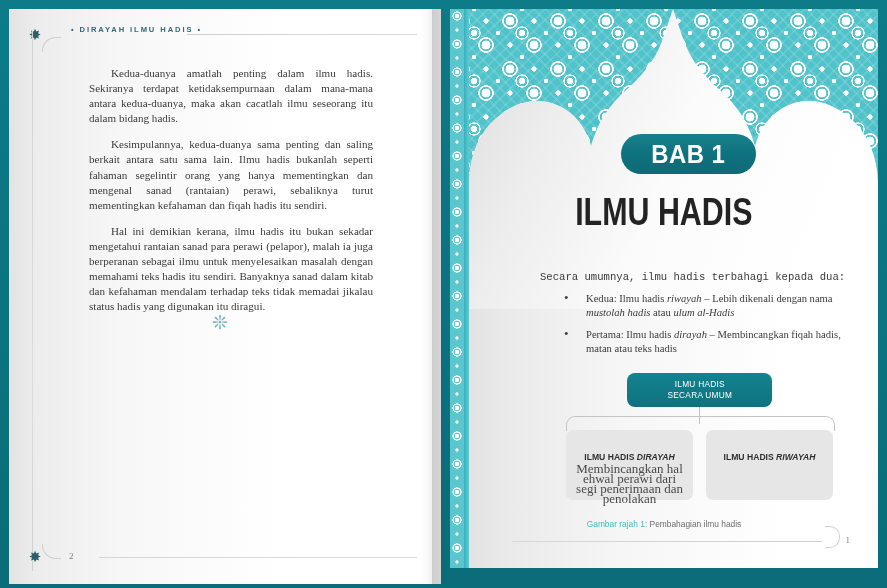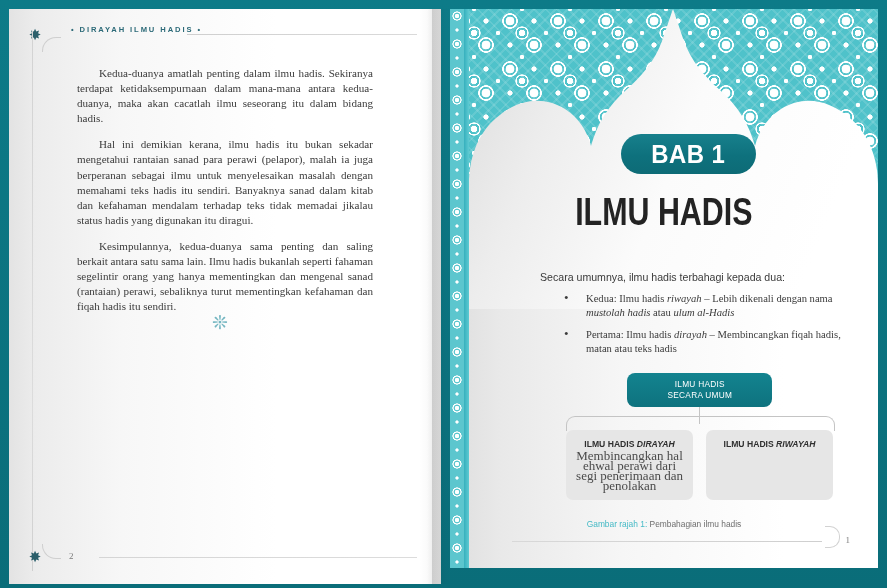--- a/index.html
+++ b/index.html
@@ -62,21 +62,21 @@
     background:linear-gradient(90deg,#cfcfcf,#dadada);
   }
 
   
   .lp-body{
     position:absolute;left:64px;top:57px;width:300px;
     text-align:justify;
     font-size:11.1px;line-height:15.1px;color:#3b3b3b;
     font-family:"Liberation Serif",serif;
   }
-  .lp-body p{margin:0 0 11px 4px;text-indent:22px;}
+  .lp-body p{margin:0 0 11px 16px;text-indent:22px;}
 
   .lp-mid-orn{
     position:absolute;left:200px;top:303px;width:22px;height:22px;
     text-align:center;font-size:19px;line-height:22px;color:#74b6c1;
   }
 
   
   .lp-foot{position:absolute;left:18px;bottom:18px;right:24px;height:18px;}
   .lp-foot-orn{
     position:absolute;left:0;top:1px;width:16px;height:16px;
@@ -164,21 +164,21 @@
   .rp-chapter-title{
     position:absolute;left:0;top:182px;width:428px;text-align:center;
     font-family:"Liberation Sans",sans-serif;
     font-weight:bold;font-size:38px;color:#232323;letter-spacing:0px;
   }
   .rp-chapter-title span{display:inline-block;transform:scaleX(.80);}
 
   
   .rp-lead{
     position:absolute;left:90px;top:261px;width:320px;
-    font-family:Liberation Sans, sans-serif;
+    font-family:Liberation Mono, monospace;
     font-size:10.6px;line-height:14px;color:#3a3a3a;
   }
   .rp-list{
     position:absolute;left:108px;top:283px;width:300px;
     font-family:"Liberation Serif",serif;
     font-size:10.6px;line-height:13.6px;color:#3a3a3a;
     margin:0;padding:0;list-style:none;
   }
   .rp-list li{position:relative;padding-left:28px;margin-bottom:9px;}
   .rp-list li:before{
@@ -206,21 +206,21 @@
   }
   .dg-bracket{
     position:absolute;left:116px;top:47px;width:267px;height:14px;
     border-top:1px solid #c4c4c4;border-left:1px solid #c4c4c4;border-right:1px solid #c4c4c4;
     border-top-left-radius:9px;border-top-right-radius:9px;
     border-bottom:0;
   }
   .dg-box{
     position:absolute;top:61px;width:127px;height:70px;
     background:#e6e6e6;border-radius:7px;
-    text-align:center;box-sizing:border-box;padding:9px 8px 0 8px;
+    text-align:center;box-sizing:border-box;padding:22px 8px 0 8px;
   }
   .dg-box.left{left:116px;}
   .dg-box.right{left:256px;}
   .dg-box .h{
     font-family:"Liberation Sans",sans-serif;
     font-weight:bold;font-size:8.6px;color:#2f2f2f;line-height:11px;
     display:block;margin-bottom:1px;
   }
   .dg-box .h em{font-style:italic;}
   .dg-box .t{
@@ -267,22 +267,22 @@
     <div class="lp-header">
       <div class="lp-orn">✸</div>
       <div class="lp-arc"></div>
       <div class="lp-title">• DIRAYAH ILMU HADIS •</div>
       <div class="lp-hline"></div>
     </div>
     <div class="lp-rail-v"></div>
 
     <div class="lp-body">
       <p>Kedua-duanya amatlah penting dalam ilmu hadis. Sekiranya terdapat ketidaksempurnaan dalam mana-mana antara kedua-duanya, maka akan cacatlah ilmu seseorang itu dalam bidang hadis.</p>
+      <p>Kesimpulannya, kedua-duanya sama penting dan saling berkait antara satu sama lain. Ilmu hadis bukanlah seperti fahaman segelintir orang yang hanya mementingkan dan mengenal sanad (rantaian) perawi, sebaliknya turut mementingkan kefahaman dan fiqah hadis itu sendiri.</p>
       <p>Hal ini demikian kerana, ilmu hadis itu bukan sekadar mengetahui rantaian sanad para perawi (pelapor), malah ia juga berperanan sebagai ilmu untuk menyelesaikan masalah dengan memahami teks hadis itu sendiri. Banyaknya sanad dalam kitab dan kefahaman mendalam terhadap teks tidak memadai jikalau status hadis yang digunakan itu diragui.</p>
-      <p>Kesimpulannya, kedua-duanya sama penting dan saling berkait antara satu sama lain. Ilmu hadis bukanlah seperti fahaman segelintir orang yang hanya mementingkan dan mengenal sanad (rantaian) perawi, sebaliknya turut mementingkan kefahaman dan fiqah hadis itu sendiri.</p>
     </div>
 
     <div class="lp-mid-orn">❊</div>
 
     <div class="lp-foot">
       <div class="lp-foot-orn">✸</div>
       <div class="lp-foot-arc"></div>
       <div class="lp-pageno">2</div>
       <div class="lp-foot-line"></div>
     </div>

